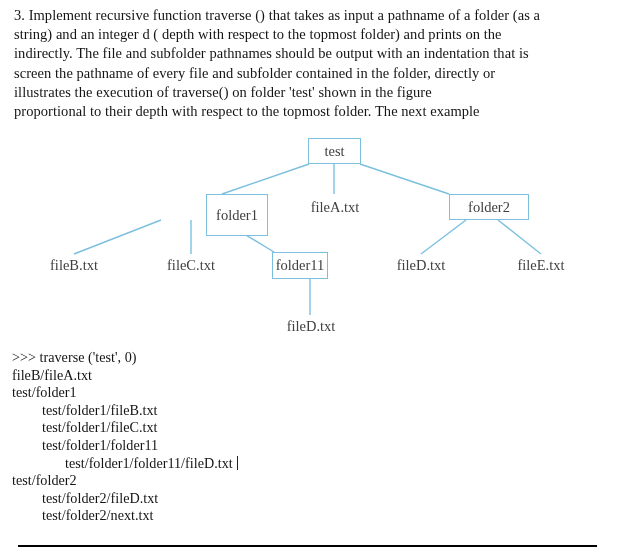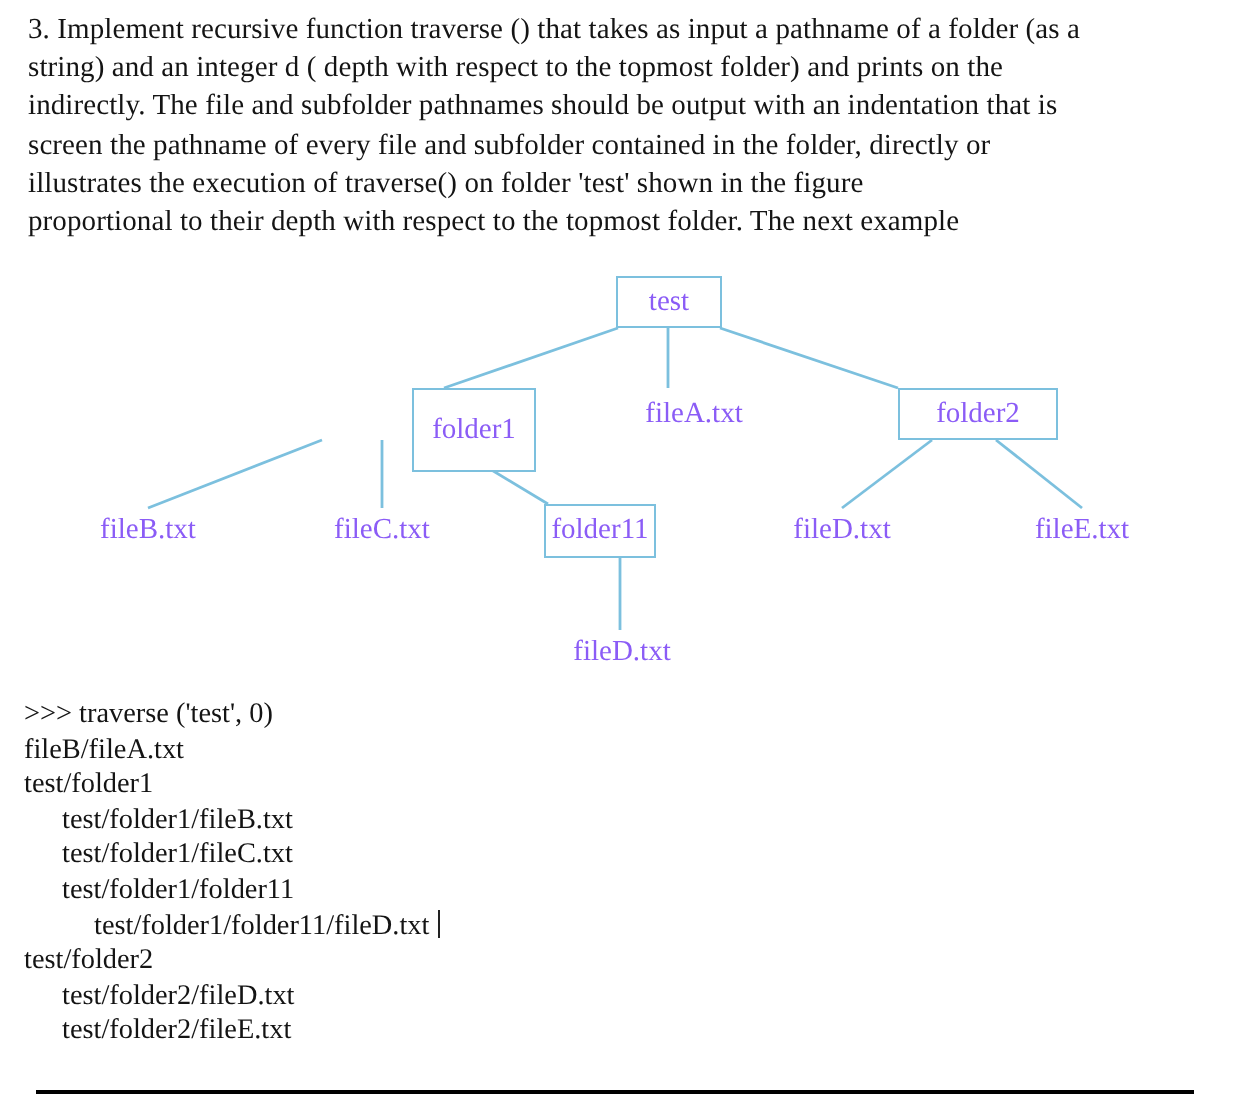--- a/index.html
+++ b/index.html
@@ -41,21 +41,21 @@
   }
   #tree-svg {
     position: absolute;
     left: 0;
     top: 0;
   }
   .node {
     position: absolute;
     font-size: 14.5px;
     line-height: 1;
-    color: #8b5cf6;
+    color: #404040;
     white-space: nowrap;
   }
   .node.boxed {
     border: 1.4px solid #7cc0de;
     background: #ffffff;
     box-sizing: border-box;
     display: flex;
     align-items: center;
     justify-content: center;
   }
@@ -74,22 +74,22 @@
     width: 627px;
     font-size: 14.2px;
     line-height: 17.6px;
     color: #141414;
   }
   #console-output .out-line {
     white-space: pre;
     position: relative;
   }
   #console-output .indent-0 { padding-left: 12px; }
-  #console-output .indent-1 { padding-left: 31px; }
-  #console-output .indent-2 { padding-left: 47px; }
+  #console-output .indent-1 { padding-left: 42px; }
+  #console-output .indent-2 { padding-left: 65px; }
   .caret {
     display: inline-block;
     width: 1px;
     height: 14px;
     background: #222222;
     vertical-align: -2px;
     margin-left: 4px;
   }
 
   
@@ -125,21 +125,21 @@
       <line x1="466" y1="90" x2="421" y2="124" stroke="#7cc0de" stroke-width="1.4"></line>
       <line x1="498" y1="90" x2="541" y2="124" stroke="#7cc0de" stroke-width="1.4"></line>
       <line x1="310" y1="149" x2="310" y2="185" stroke="#7cc0de" stroke-width="1.4"></line>
     </svg>
 <div class="node boxed" style="left: 308px; top: 8px; width: 53px; height: 26px; border-color: rgb(124, 192, 222);">
       <span>test</span>
     </div>
     <div class="node boxed" style="left: 160px; top: 64px; width: 62px; height: 42px; border-color: rgb(124, 192, 222); margin-left: 46px;">
       <span>folder1</span>
     </div>
-    <div class="node plain" style="left: 312px; top: 66px; width: 70px; height: 22px;">
+    <div class="node plain" style="left: 300px; top: 66px; width: 70px; height: 22px;">
       <span>fileA.txt</span>
     </div>
     <div class="node boxed" style="left: 449px; top: 64px; width: 80px; height: 26px; border-color: rgb(124, 192, 222);">
       <span>folder2</span>
     </div>
     <div class="node plain" style="left: 36px; top: 124px; width: 76px; height: 22px;">
       <span>fileB.txt</span>
     </div>
     <div class="node plain" style="left: 155px; top: 124px; width: 72px; height: 22px;">
       <span>fileC.txt</span>
@@ -161,16 +161,16 @@
 <div id="console-output">
     <div class="out-line indent-0"><span>&gt;&gt;&gt; traverse ('test', 0)</span></div>
     <div class="out-line indent-0"><span>fileB/fileA.txt</span></div>
     <div class="out-line indent-0"><span>test/folder1</span></div>
     <div class="out-line indent-1"><span>test/folder1/fileB.txt</span></div>
     <div class="out-line indent-1"><span>test/folder1/fileC.txt</span></div>
     <div class="out-line indent-1"><span>test/folder1/folder11</span></div>
     <div class="out-line indent-2"><span>test/folder1/folder11/fileD.txt</span><span class="caret"></span></div>
     <div class="out-line indent-0"><span>test/folder2</span></div>
     <div class="out-line indent-1"><span>test/folder2/fileD.txt</span></div>
-    <div class="out-line indent-1"><span>test/folder2/fileE.txt</span></div>
+    <div class="out-line indent-1"><span>test/folder2/next.txt</span></div>
   </div>
 
 <div id="footer-rule" style="background: rgb(0, 0, 0);"></div>
 
 </body></html>

